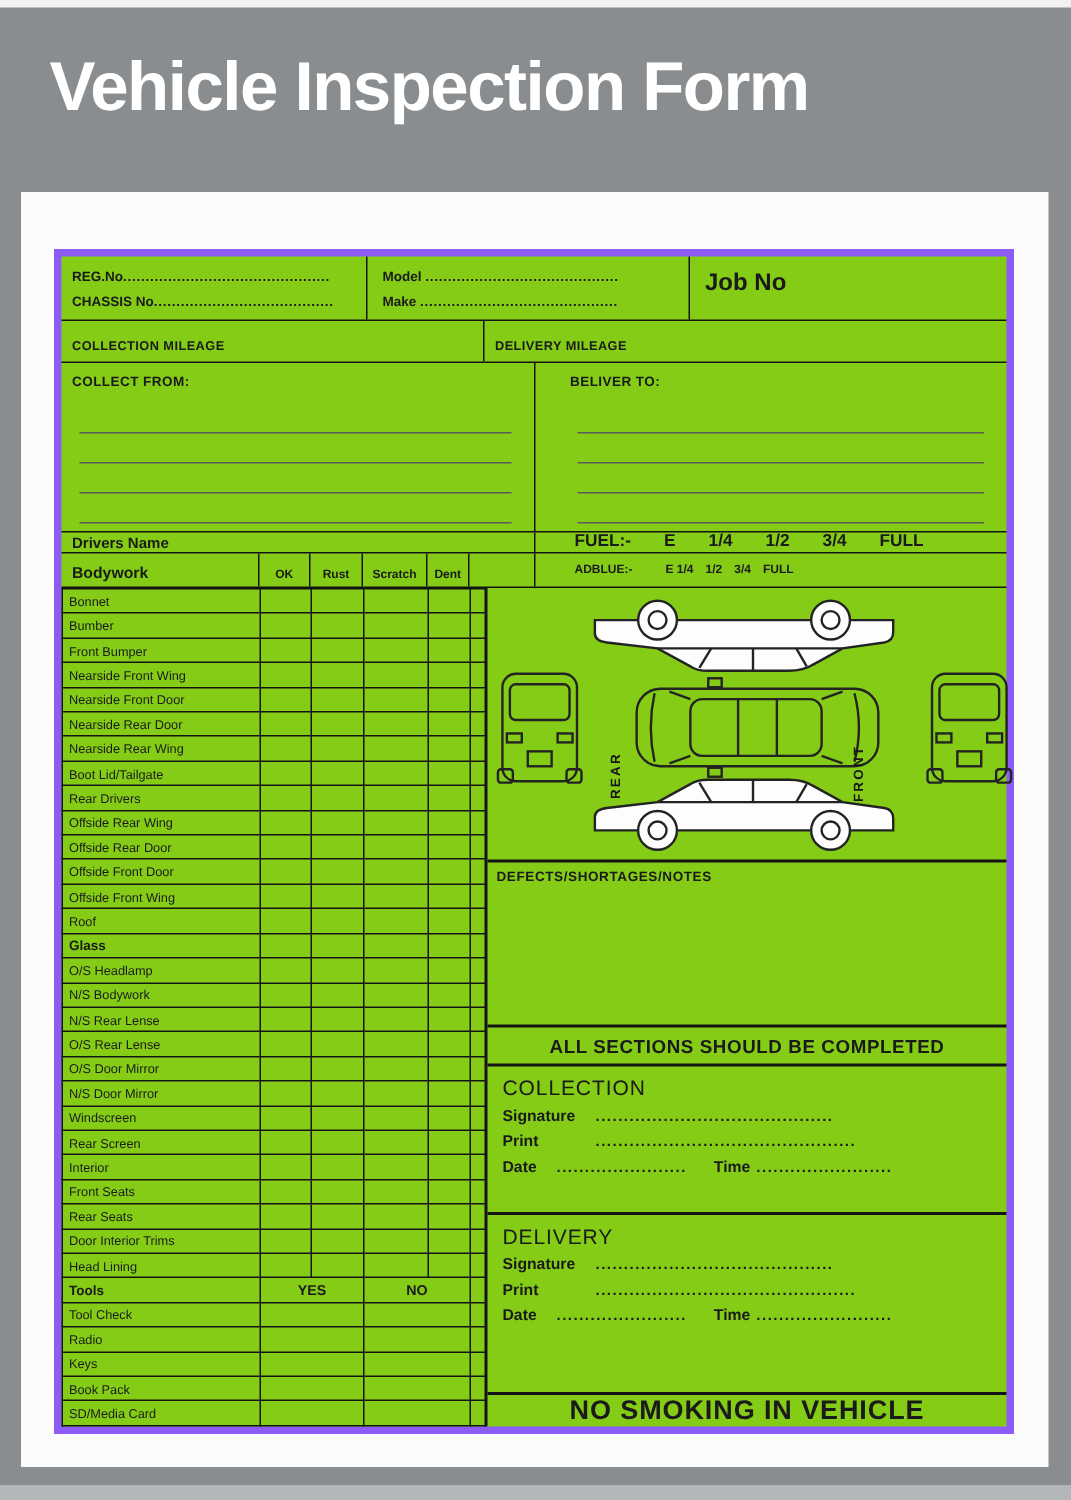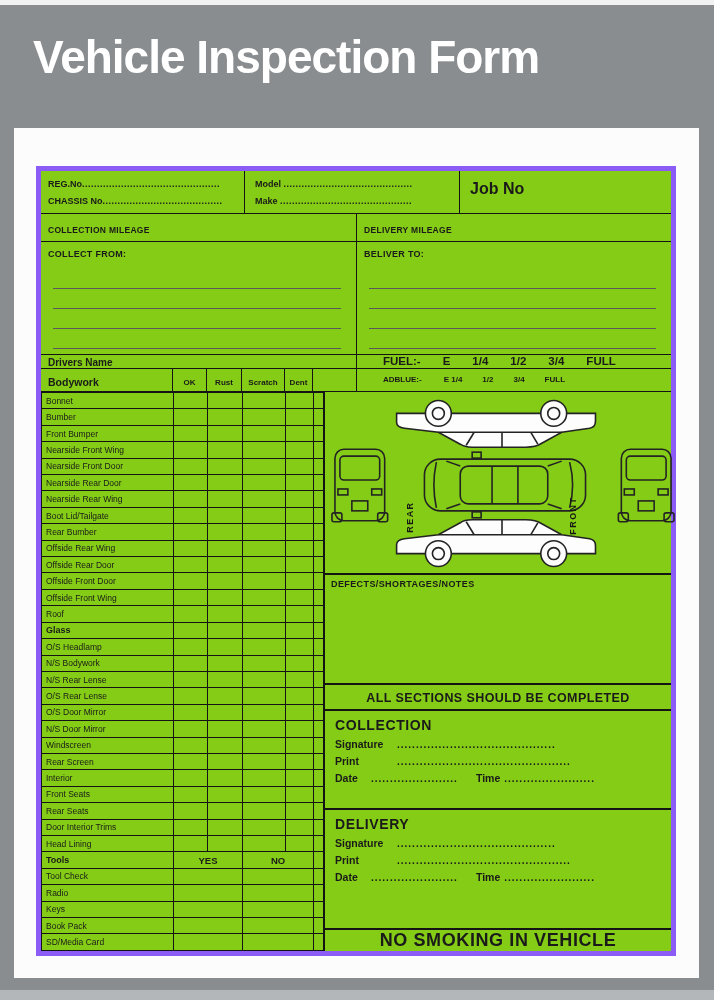--- a/index.html
+++ b/index.html
@@ -33,25 +33,25 @@
   .r-top { height:48px; }
   .c-reg { width:204px; border-right:1.5px solid #141414; padding:8px 0 0 7px; }
   .c-model { width:215px; border-right:1.5px solid #141414; padding:8px 0 0 10px; }
   .c-job { flex:1; padding:9px 0 0 10px; font-size:16px; font-weight:bold; }
   .fieldline { font-size:9px; font-weight:bold; margin-bottom:7px; white-space:nowrap; overflow:hidden; }
   .fieldline .dots { letter-spacing:0.5px; }
 
   
   .r-mileage { height:32px; }
   .c-cmile, .c-dmile { font-size:8.5px; font-weight:bold; padding:11px 0 0 7px; letter-spacing:0.3px; }
-  .c-cmile { width:316px; border-right:1.5px solid #141414; }
+  .c-cmile { width:282px; border-right:1.5px solid #141414; }
   .c-dmile { flex:1; }
 
   
-  .r-addr { height:127px; }
+  .r-addr { height:127px;gap:16px; }
   .c-addr { width:316px; border-right:1.5px solid #141414; padding:7px 10px 0 7px; }
   .c-addr.second { flex:1; border-right:none; }
   .addr-label { font-size:9px; font-weight:bold; letter-spacing:0.3px; }
   .addr-lines { margin-top:10px; }
   .addr-line { height:20px; border-bottom:1.2px solid #5a5a5a; margin:0 5px; }
 
   
   .r-drivers { height:16px; }
   .c-driver { width:316px; border-right:1.5px solid #141414; font-size:10px; font-weight:bold; padding:2px 0 0 7px; }
   .fuelrow { flex:1; display:flex; align-items:center; padding-left:26px; gap:22px;
@@ -81,21 +81,21 @@
   .box-diagram { height:183px; position:relative; }
   .box-diagram svg { position:absolute; left:0; top:0; }
   .box-defects { height:110px; padding:4px 6px; }
   .defects-label { font-size:9px; font-weight:bold; letter-spacing:0.4px; }
   .defects-space { height:85px; }
   .box-all { height:26px; text-align:center; font-weight:bold; font-size:12.5px;
              line-height:26px; letter-spacing:0.4px; }
   .box-sig { padding:6px 0 0 10px; }
   .box-col { height:99px; }
   .box-del { height:120px; }
-  .sec-title { font-size:14px; font-weight:bold; letter-spacing:0.6px; }
+  .sec-title { font-size:14px; font-weight:normal; letter-spacing:0.6px; }
   .sigline { font-size:10.5px; font-weight:bold; margin-top:5px; white-space:nowrap; }
   .sl-lbl { display:inline-block; width:62px; }
   .sl-lbl.small { width:36px; }
   .sl-lbl.inlinegap { width:auto; margin:0 4px 0 18px; }
   .sl-dots { letter-spacing:1px; font-size:10px; }
   .box-smoke { flex:1; border-bottom:none; display:flex; align-items:center; justify-content:center;
                font-weight:bold; font-size:18px; letter-spacing:0.6px; }
 
   svg .ln { stroke:#232323; stroke-width:1.6; fill:none; }
   svg .fl { stroke:#232323; stroke-width:1.6; fill:#fdfdfd; }
@@ -166,21 +166,21 @@
 
     <div class="r r-bwh">
       <div class="h-body">Bodywork</div>
       <div class="h-ok">OK</div>
       <div class="h-rust">Rust</div>
       <div class="h-scr">Scratch</div>
       <div class="h-dent">Dent</div>
       <div class="h-spare"></div>
       <div class="fuelrow c-adblue">
         <span>ADBLUE:-</span>
-          <span style="display:flex;gap:20px;align-items:flex-end;">
+          <span style="display:flex;gap:8px;align-items:flex-end;">
             <span class="stop">E 1/4</span>
             <span class="stop">1/2</span>
             <span class="stop">3/4</span>
             <span class="stop">FULL</span>
           </span>
       </div>
     </div>
 
     <div class="r r-main">
       <table class="bw">
@@ -251,21 +251,21 @@
             </tr>
             <tr>
               <td class="lbl">Boot Lid/Tailgate</td>
               <td class="chk"></td>
               <td class="chk"></td>
               <td class="chk"></td>
               <td class="chk"></td>
               <td class="spare"></td>
             </tr>
             <tr>
-              <td class="lbl">Rear Bumber</td>
+              <td class="lbl">Rear Drivers</td>
               <td class="chk"></td>
               <td class="chk"></td>
               <td class="chk"></td>
               <td class="chk"></td>
               <td class="spare"></td>
             </tr>
             <tr>
               <td class="lbl">Offside Rear Wing</td>
               <td class="chk"></td>
               <td class="chk"></td>

